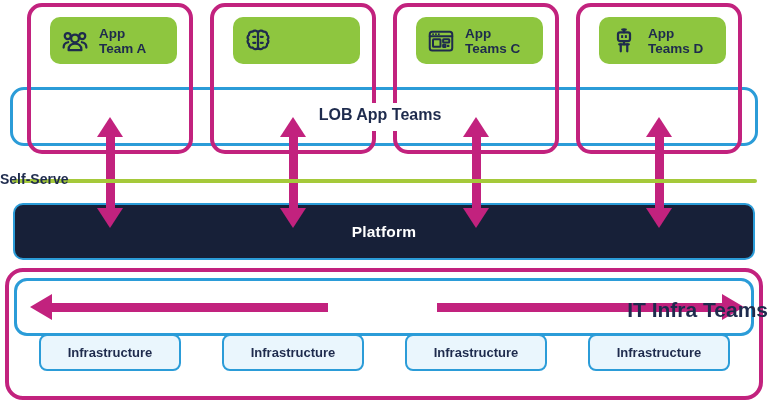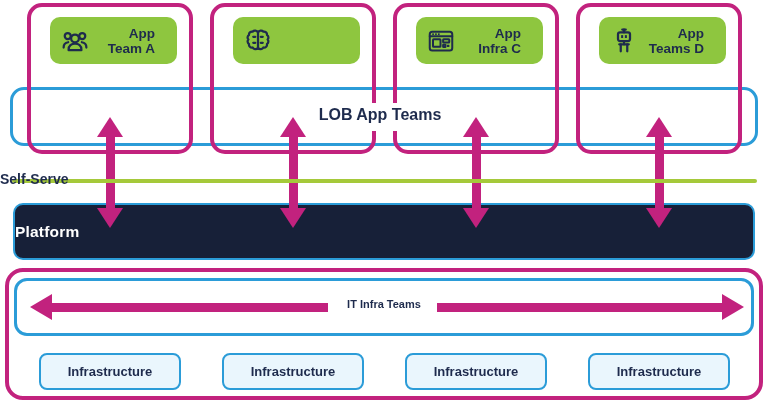--- a/index.html
+++ b/index.html
@@ -24,21 +24,21 @@
   .team-box{position:absolute;top:3px;width:166px;height:151px;
     border:4px solid var(--magenta);border-radius:15px;z-index:3;}
   .team-pill{position:absolute;left:19px;top:10px;width:127px;height:47px;
     background:var(--green);border-radius:10px;display:flex;align-items:center;
     justify-content:flex-start;padding-left:9px;gap:8px;}
   .team-pill .icon{width:32px;height:32px;display:flex;align-items:center;justify-content:center;flex:0 0 auto;}
   .team-pill svg{width:30px;height:30px;stroke:var(--navy);stroke-width:1.8;fill:none;
     stroke-linecap:round;stroke-linejoin:round;}
   .team-pill svg .fillnavy{fill:var(--navy);stroke:none;}
   .team-pill svg .fillgreen{fill:var(--green);}
-  .team-label{font-size:13.5px;font-weight:bold;color:var(--navy);flex:1;text-align:right;padding-right:22px;}
+  .team-label{font-size:13.5px;font-weight:bold;color:var(--navy);flex:1;text-align:left;padding-right:22px;}
 
   
   .lob-label-bg{position:absolute;left:365px;top:103px;width:57px;height:28px;background:#fff;z-index:4;}
   .lob-label{position:absolute;left:0;top:106px;width:760px;text-align:center;
     font-size:16px;font-weight:bold;color:var(--navy);z-index:5;}
 
   
   .v-arrow{position:absolute;top:117px;width:26px;height:111px;z-index:6;}
   .v-arrow .head-up{position:absolute;top:0;left:0;width:0;height:0;
     border-left:13px solid transparent;border-right:13px solid transparent;
@@ -50,41 +50,41 @@
 
   
   .self-serve-line{position:absolute;left:12px;top:179px;width:745px;height:3.5px;
     background:var(--green-line);border-radius:2px;z-index:7;}
   .self-serve-label{position:absolute;left:0;top:171px;width:768px;
     font-size:14px;font-weight:bold;color:var(--navy);z-index:8;}
 
   
   .platform-box{position:absolute;left:13px;top:203px;width:742px;height:57px;
     background:var(--platform-fill);border:2px solid var(--blue);border-radius:10px;
-    display:flex;align-items:center;justify-content:flex-start;z-index:1;}
+    display:flex;align-items:center;justify-content:center;z-index:1;}
   .platform-label{color:#fff;font-size:15.5px;font-weight:bold;letter-spacing:0.2px;}
 
   
   .infra-outer{position:absolute;left:5px;top:268px;width:758px;height:132px;
     border:4px solid var(--magenta);border-radius:18px;z-index:1;}
   .infra-band{position:absolute;left:14px;top:278px;width:740px;height:58px;
     border:3px solid var(--blue);border-radius:13px;z-index:2;}
   .h-arrow{position:absolute;left:30px;top:294px;width:714px;height:26px;z-index:3;}
   .h-arrow .head-left{position:absolute;left:0;top:0;width:0;height:0;
     border-top:13px solid transparent;border-bottom:13px solid transparent;
     border-right:22px solid var(--magenta);}
   .h-arrow .head-right{position:absolute;right:0;top:0;width:0;height:0;
     border-top:13px solid transparent;border-bottom:13px solid transparent;
     border-left:22px solid var(--magenta);}
   .h-arrow .shaft{position:absolute;left:16px;right:16px;top:8.5px;height:9px;background:var(--magenta);}
   .infra-label-bg{position:absolute;left:328px;top:295px;width:109px;height:26px;background:#fff;z-index:4;}
-  .infra-label{position:absolute;left:0;top:298px;width:768px;text-align:center;
-    font-size:11px;font-weight:bold;color:var(--navy);z-index:5;}
-
-  .infra-box{position:absolute;top:353px;width:142px;height:37px;
+  .infra-label{position:absolute;left:0;top:298px;width:768px;text-align:right;
+    font-size:21px;font-weight:bold;color:var(--navy);z-index:5;}
+
+  .infra-box{position:absolute;top:334px;width:142px;height:37px;
     background:var(--infra-fill);border:2px solid var(--blue);border-radius:8px;
     display:flex;align-items:center;justify-content:center;z-index:2;}
   .infra-box span{font-size:13px;font-weight:bold;color:var(--navy);}
 </style>
 </head>
 <body>
 
 <div class="canvas">
 
   <div class="lob-band"></div>
@@ -126,21 +126,21 @@
           <line x1="3" y1="8.2" x2="21" y2="8.2"></line>
           <rect class="fillnavy" x="5" y="5.9" width="1.3" height="1.3"></rect>
           <rect class="fillnavy" x="7.3" y="5.9" width="1.3" height="1.3"></rect>
           <rect class="fillnavy" x="9.6" y="5.9" width="1.3" height="1.3"></rect>
           <rect x="5.6" y="10.6" width="6" height="6" rx="0.5"></rect>
           <rect x="13.7" y="10.6" width="4.9" height="2.6" rx="0.4"></rect>
           <rect x="13.7" y="14.9" width="1.9" height="1.9" rx="0.3"></rect>
           <rect class="fillnavy" x="16.8" y="14.9" width="1.9" height="1.9" rx="0.3"></rect>
         </svg>
       </span>
-      <span class="team-label">App Infra C</span>
+      <span class="team-label">App Teams C</span>
     </div>
   </div>
 
   <div class="team-box" style="left:576px;">
     <div class="team-pill">
       <span class="icon">
         <svg viewBox="0 0 24 24">
           <line x1="10.6" y1="2.8" x2="13.4" y2="2.8"></line>
           <line x1="12" y1="2.8" x2="12" y2="5"></line>
           <rect x="7.2" y="5" width="9.6" height="7" rx="1.6"></rect>

